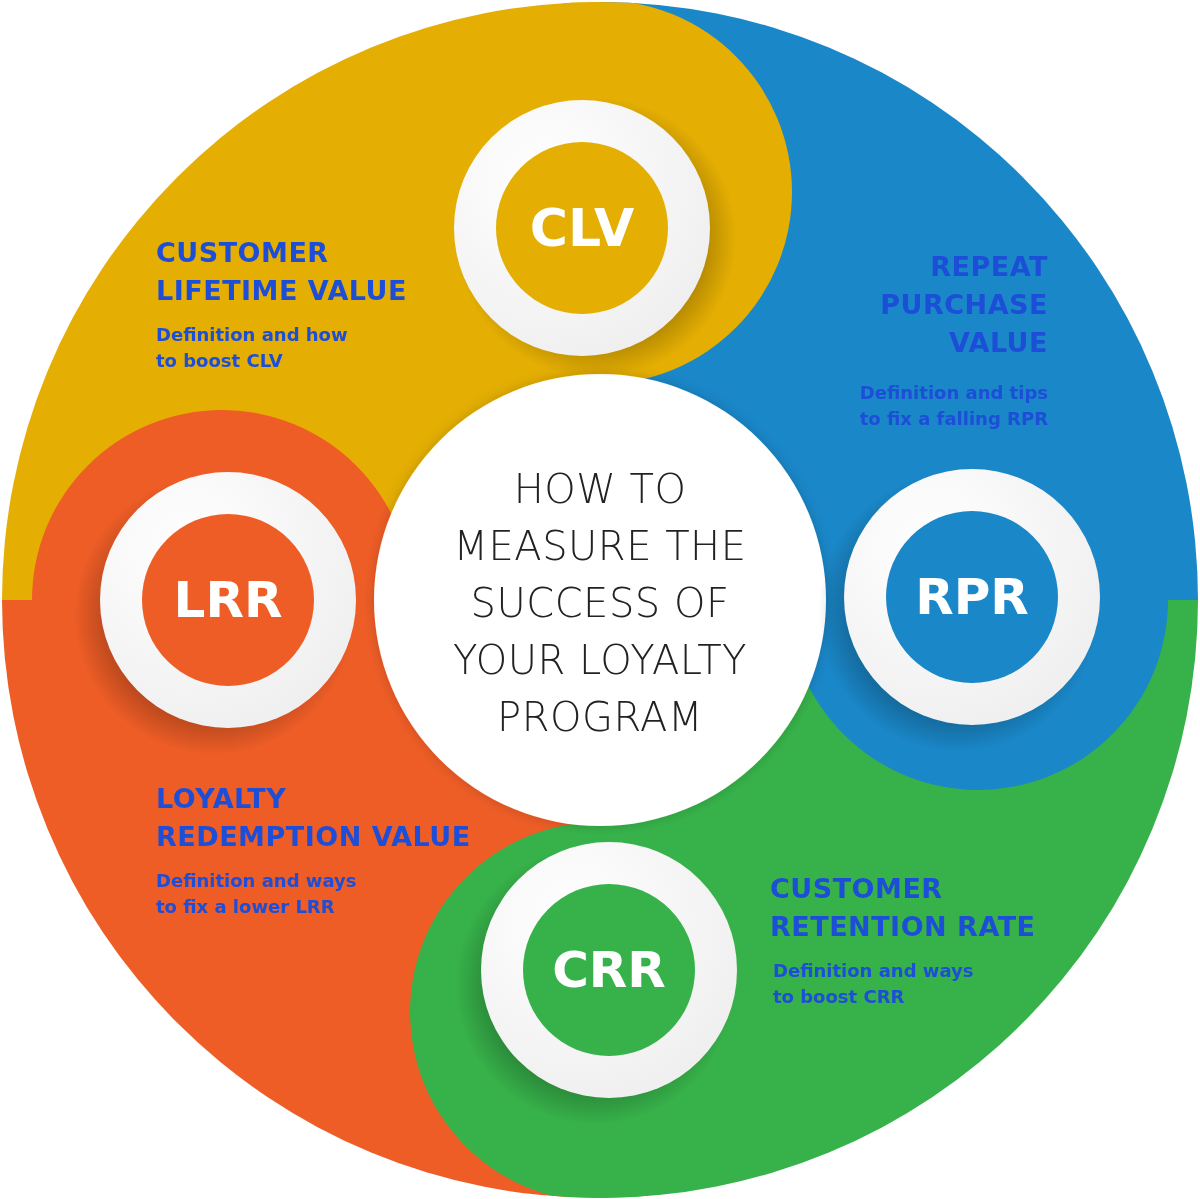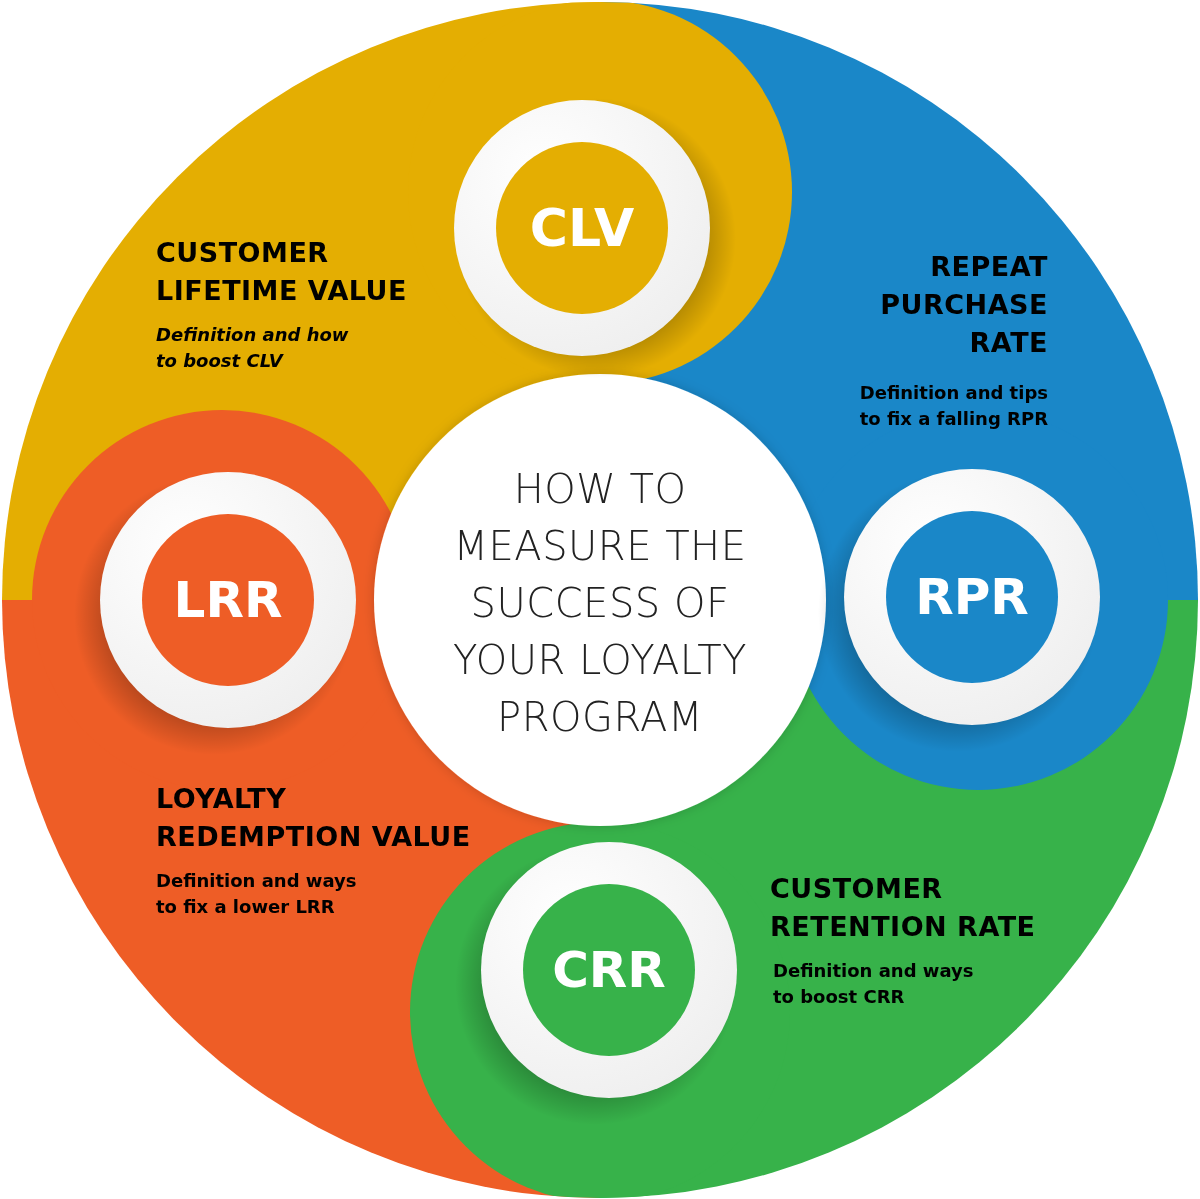--- a/index.html
+++ b/index.html
@@ -1,18 +1,18 @@
 <!DOCTYPE html>
 <html><head>
   <meta charset="utf-8">
   <style>
     html, body { margin: 0; padding: 0; background: #ffffff; }
     body { width: 1200px; height: 1199px; position: relative; overflow: hidden; }
     #stage { position: absolute; left: 0; top: 0; width: 1200px; height: 1199px; }
-    .label { position: absolute; color: #000000; font-family: "DejaVu Sans", sans-serif; }
+    .label { position: absolute; color: #1d4ed8; font-family: "DejaVu Sans", sans-serif; }
     .label .title { font-weight: bold; font-size: 27px; line-height: 38px; letter-spacing: 0.5px; white-space: pre-line; }
     .label .desc { font-weight: bold; font-size: 18px; line-height: 26px; margin-top: 14px; white-space: pre-line; }
     .label.right { text-align: right; }
     .badge-text { font-family: "DejaVu Sans", sans-serif; font-weight: bold; fill: #ffffff; text-anchor: middle; dominant-baseline: central; }
     .center-text { font-family: "DejaVu Sans", sans-serif; font-weight: 200; font-size: 40px; fill: #222222; text-anchor: middle; letter-spacing: 0.5px; }
   </style>
 </head>
 <body>
 
 <svg id="stage" viewBox="0 0 1200 1199" xmlns="http://www.w3.org/2000/svg">
@@ -80,28 +80,28 @@
     <circle cx="214" cy="615" r="140" fill="url(#shadowGrad)"></circle>
     <circle cx="228" cy="600" r="128" fill="url(#ringGrad)"></circle>
     <circle id="badge-inner-lrr" cx="228" cy="600" r="86" fill="#EE5D26"></circle>
     <text class="badge-text" x="228" y="600" font-size="50">LRR</text>
   </g>
 </svg>
 
 <div class="label" style="left:156px; top:234px;">
   <div class="title">CUSTOMER
 LIFETIME VALUE</div>
-  <div class="desc" style="margin-top:12px;font-style:italic;">Definition and how
+  <div class="desc" style="margin-top:12px;">Definition and how
 to boost CLV</div>
 </div>
 
 <div class="label right" style="right:152px; top:248px;">
   <div class="title">REPEAT
 PURCHASE
-RATE</div>
+VALUE</div>
   <div class="desc" style="text-align:right; margin-top:18px;">Definition and tips
 to fix a falling RPR</div>
 </div>
 
 <div class="label" style="left:770px; top:870px;">
   <div class="title">CUSTOMER
 RETENTION RATE</div>
   <div class="desc" style="margin-top:12px; margin-left:3px;">Definition and ways
 to boost CRR</div>
 </div>

